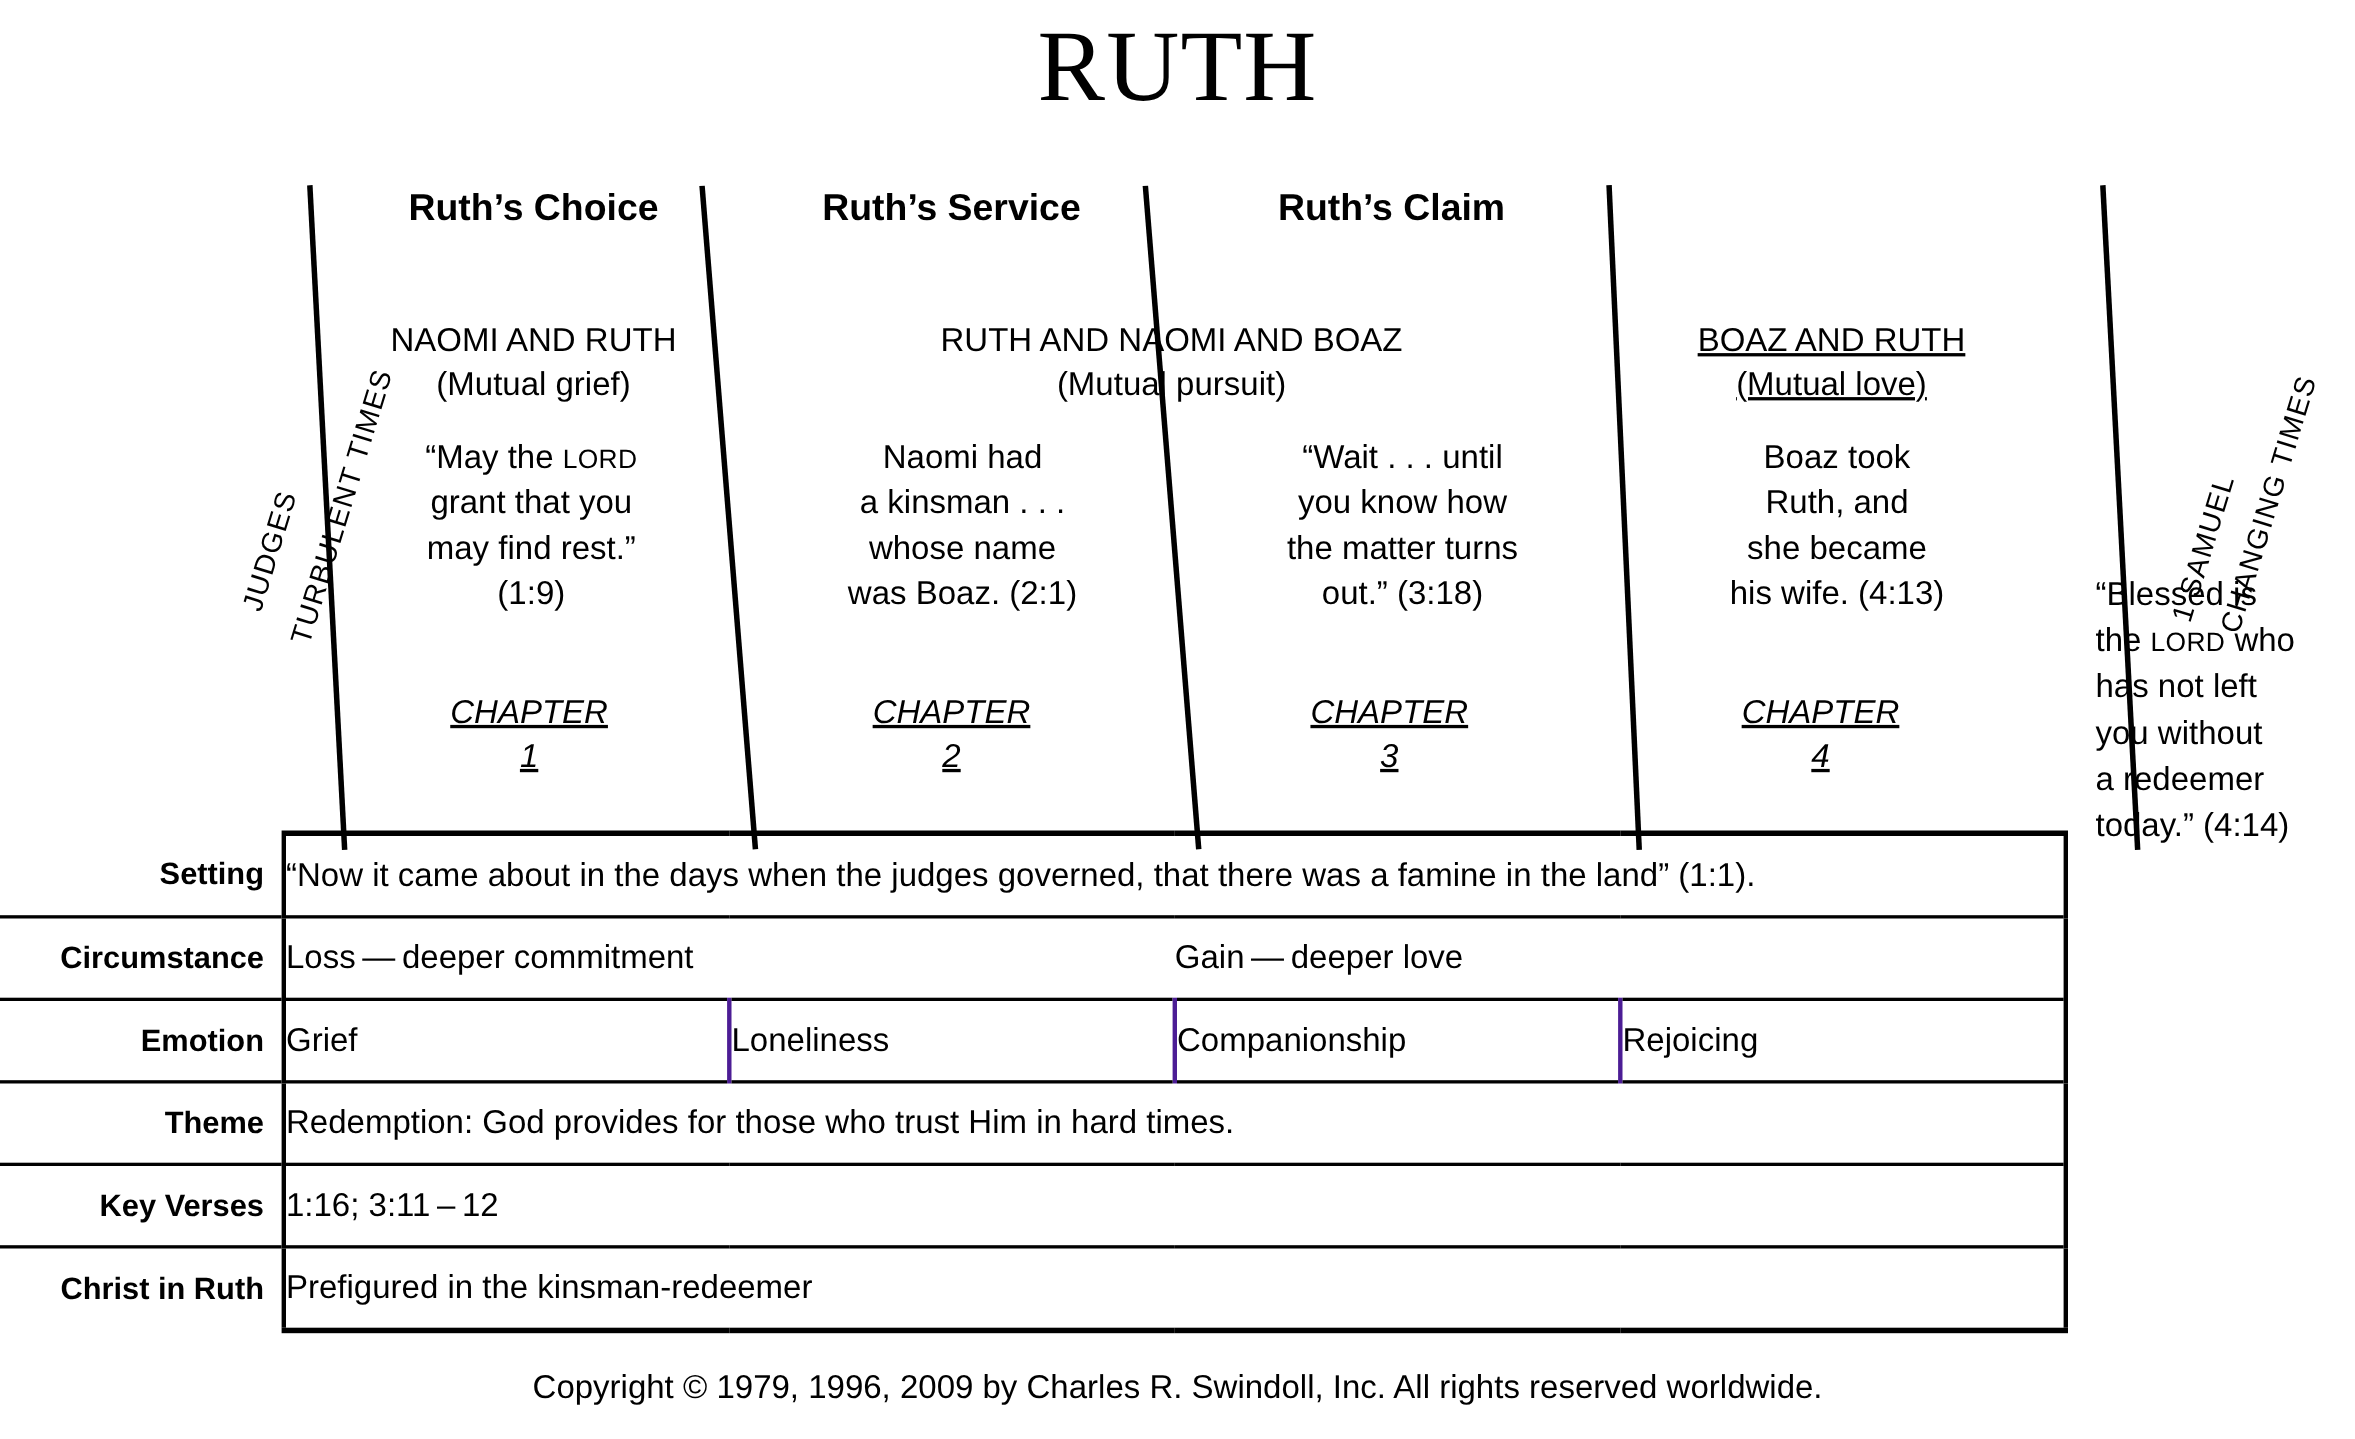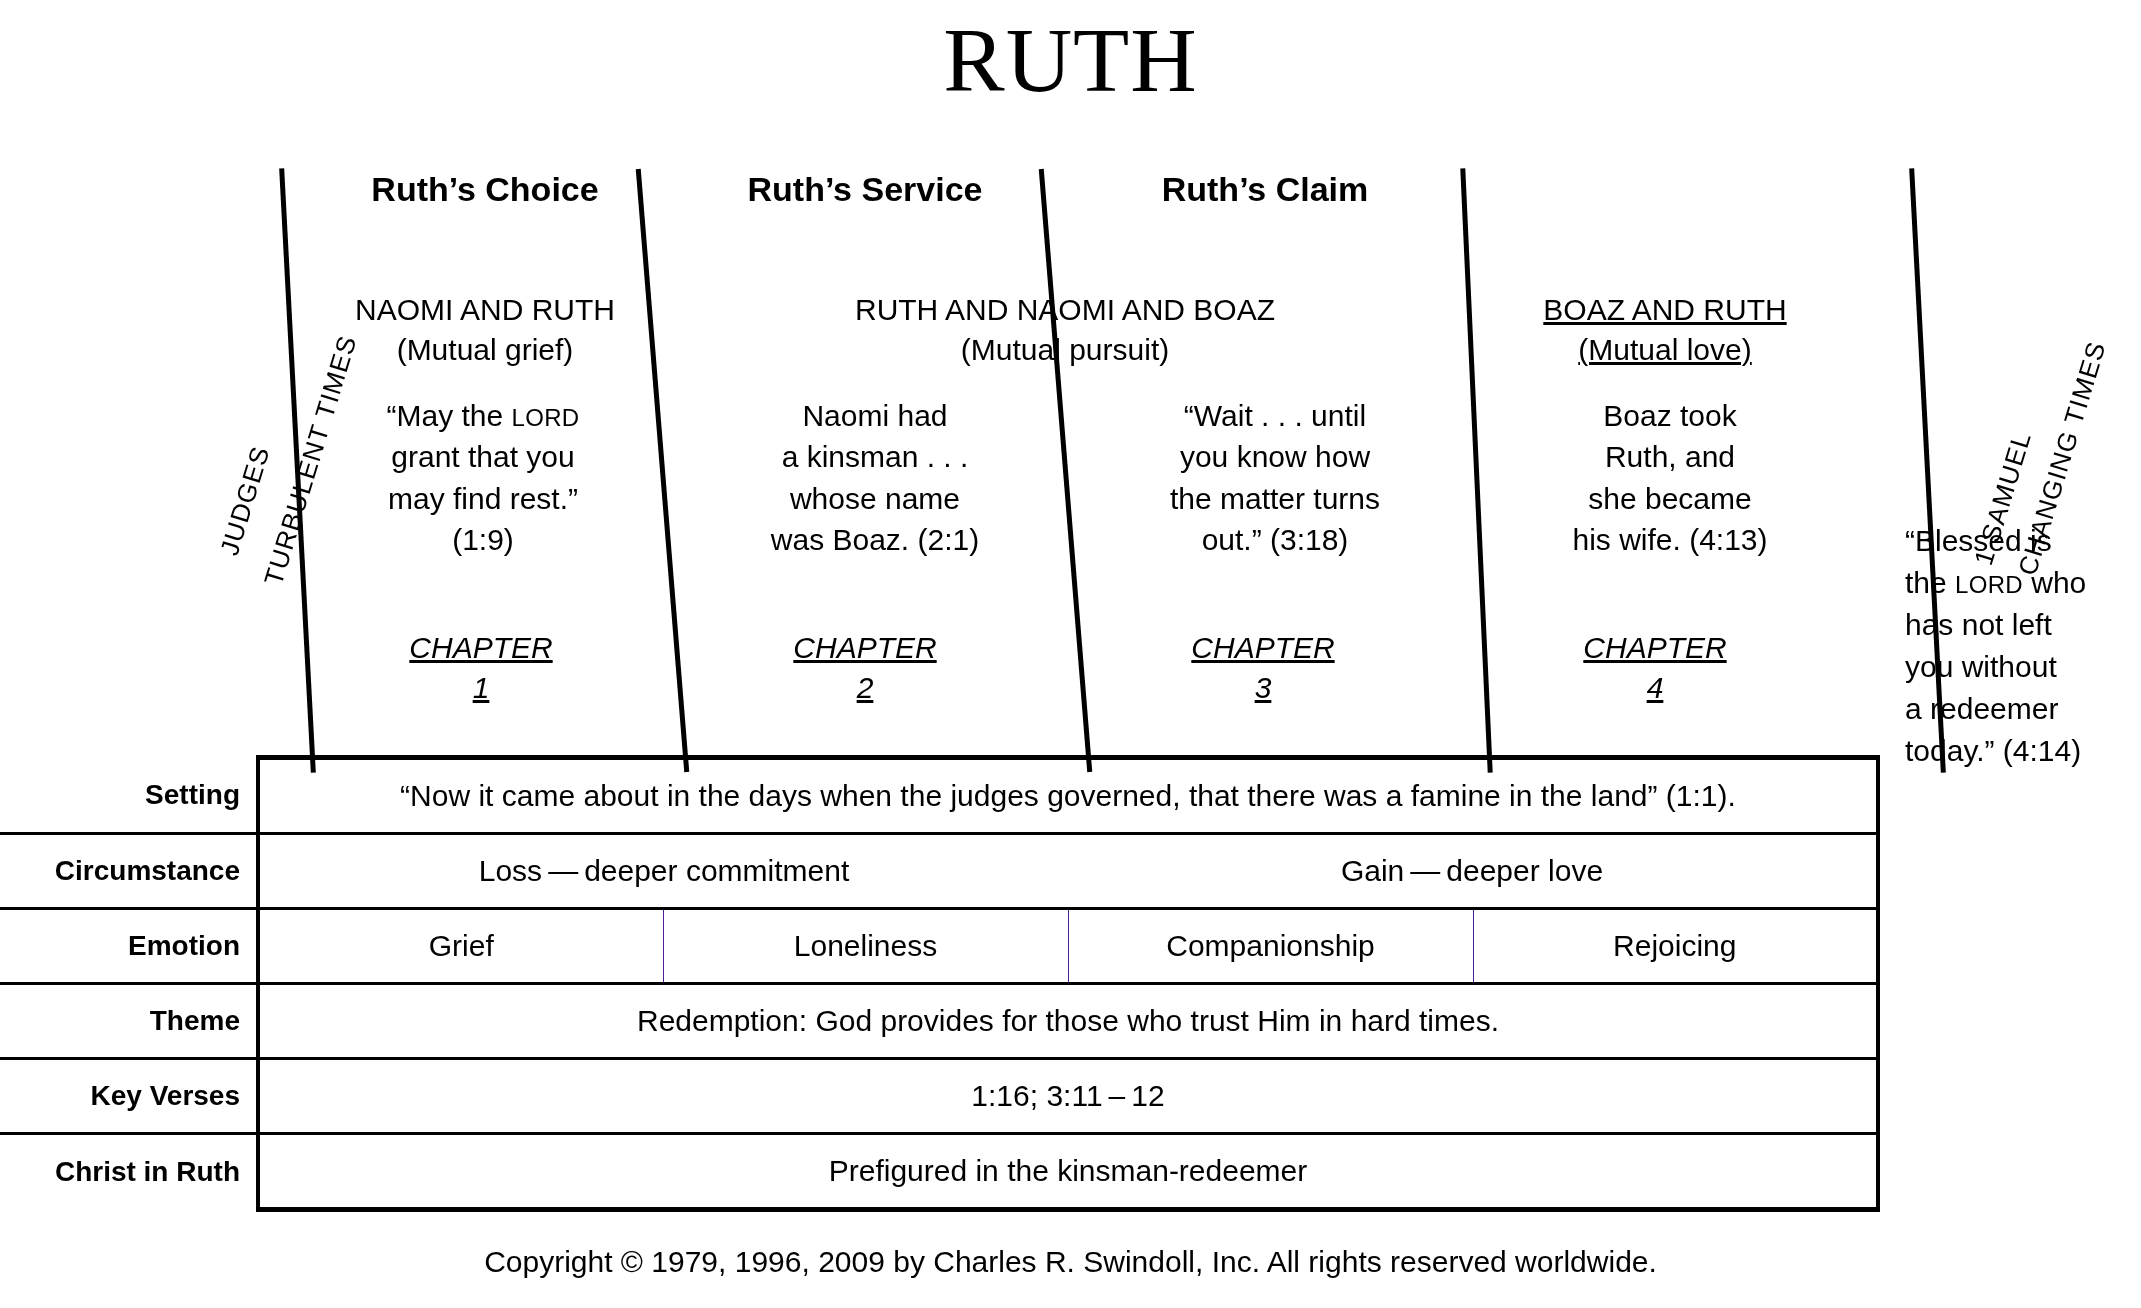--- a/index.html
+++ b/index.html
@@ -161,28 +161,28 @@
     width: 240px;
     text-align: right;
     padding-right: 16px !important;
     font-size: 28px;
     font-weight: bold;
     border-bottom: 3px solid #000;
     border-top: 3px solid #3b82f6;
   }
   .row-label.first { border-top: none; }
   .cell {
-    text-align: center;
+    text-align: left;
     font-size: 30px;
     border-left: 4px solid #000;
     border-bottom: 3px solid #000;
     border-top: 3px solid #000;
   }
   .cell.right-edge { border-right: 4px solid #000; }
-  .cell.thin-left { border-left: 1px solid #4c1d95; }
+  .cell.thin-left { border-left: 4px solid #4c1d95; }
   .topcap { border-top: 5px solid #000; }
   .botcap { border-bottom: 5px solid #000; }
 
   
   #copyright {
     position: absolute;
     left: 0;
     top: 1245px;
     width: 2141px;
     text-align: center;

